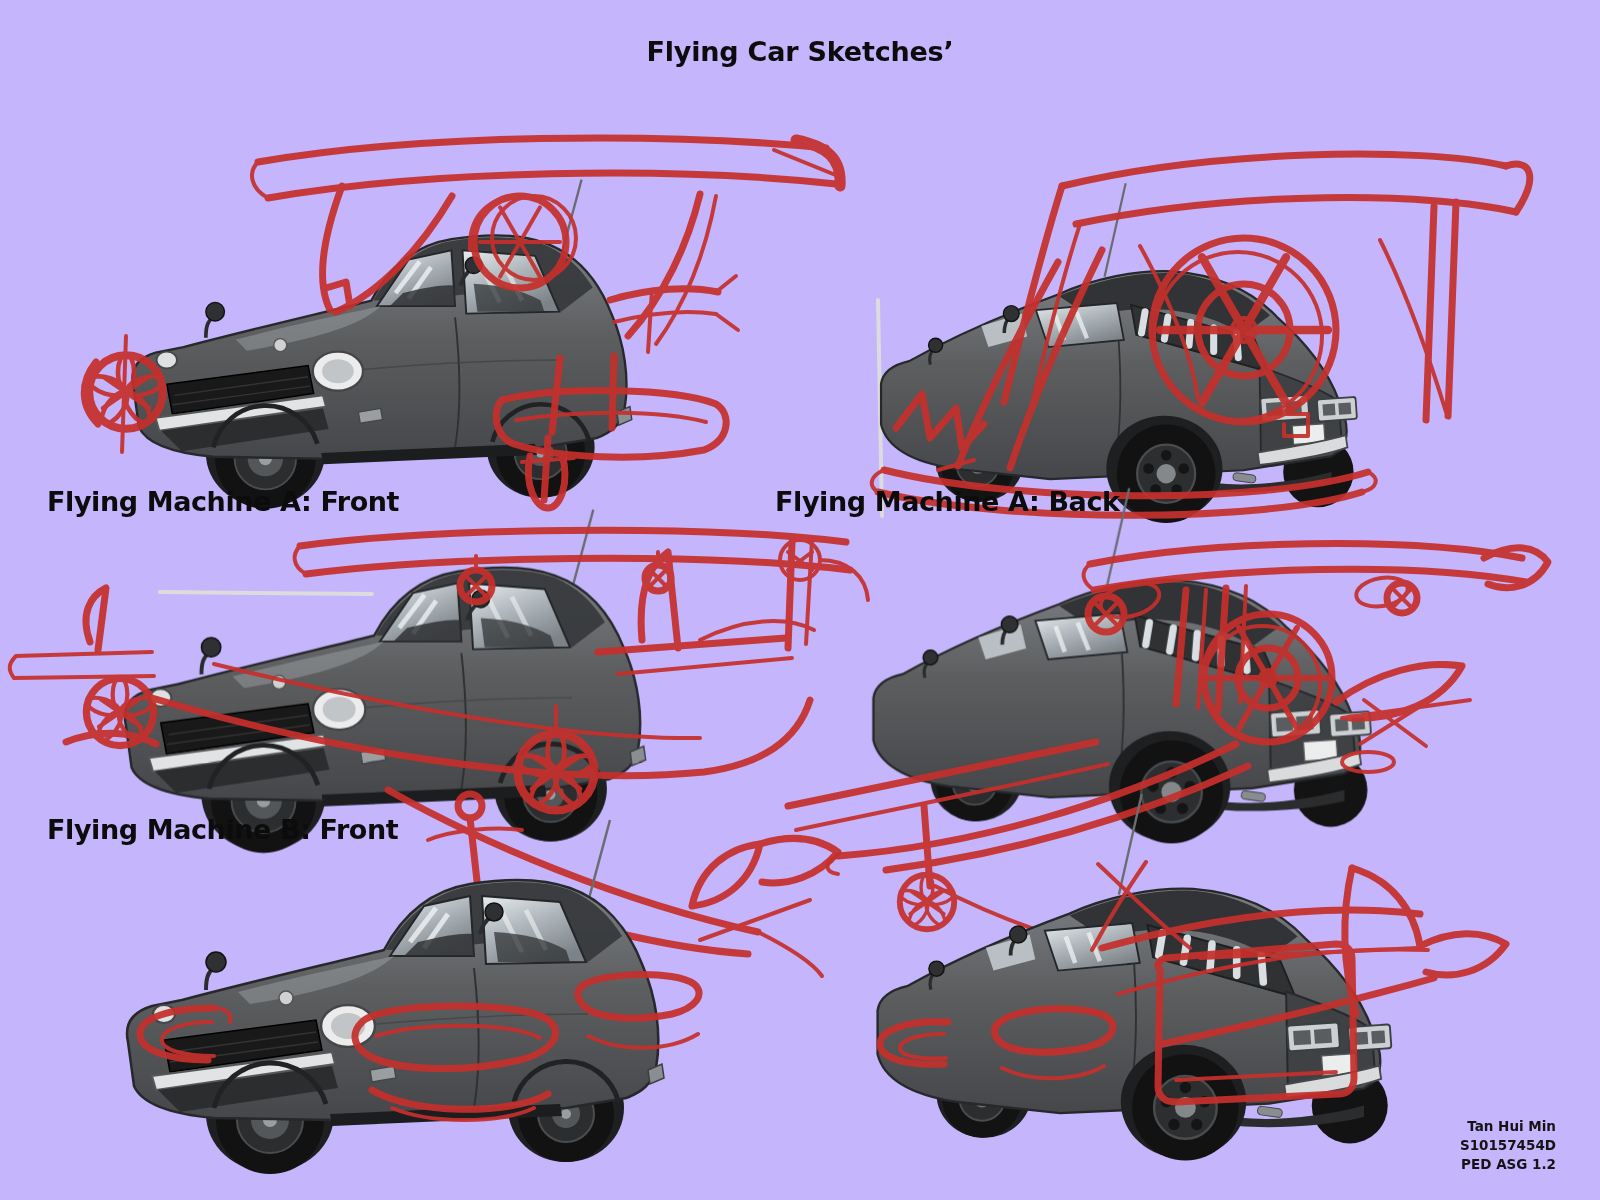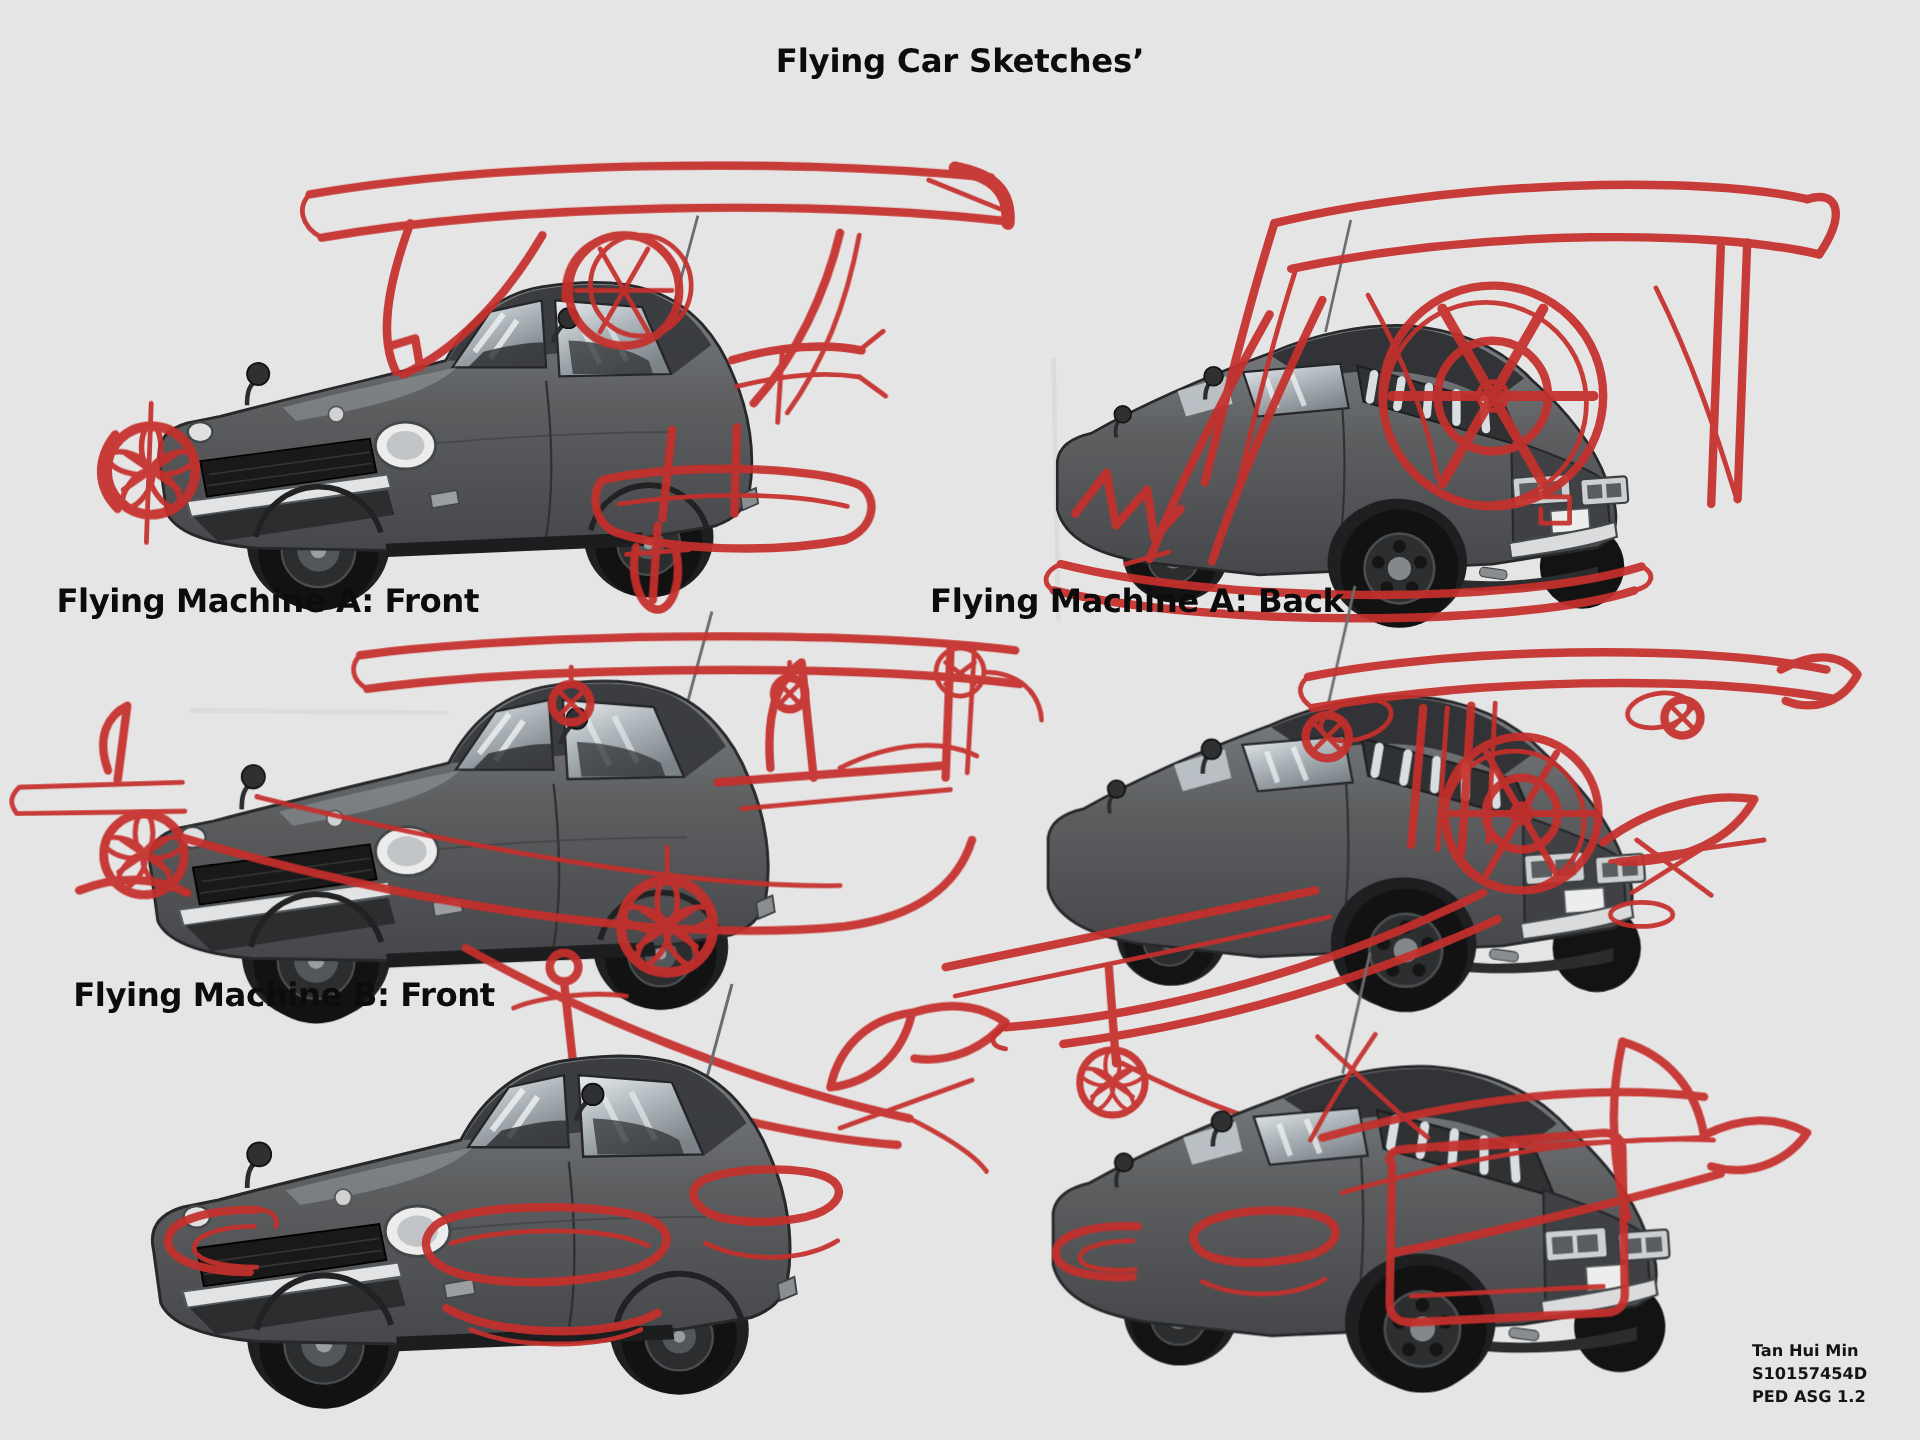--- a/index.html
+++ b/index.html
@@ -1,26 +1,26 @@
 <!DOCTYPE html>
 <html style="--red: #c5302c; --body: #5c5e60;"><head>
 <meta charset="utf-8">
 <style>
   :root{ --red:#c5302c; --body:#5c5e60; }
   html,body{margin:0;padding:0;background:#fff;}
-  #sheet{position:relative;width:1600px;height:1200px;background:#e5e5e5;overflow:hidden;
+  #sheet{position:relative;width:1600px;height:1200px;background:#c4b5fd;overflow:hidden;
          font-family:"DejaVu Sans","Liberation Sans",sans-serif;}
   #art{position:absolute;left:0;top:0;z-index:1;}
   .txt{position:absolute;z-index:5;color:#0c0c0c;white-space:nowrap;}
   .title{top:36px;left:0;width:100%;text-align:center;font-weight:700;font-size:27px;letter-spacing:-0.2px;}
   .panel-label{font-weight:700;font-size:27px;letter-spacing:-0.4px;}
   #lbl-af{left:47px;top:486px;}   #lbl-ab{left:775px;top:486px;}
-  #lbl-bf{left:61px;top:814px;}   #lbl-bb{left:772px;top:820px;}
+  #lbl-bf{left:47px;top:814px;}   #lbl-bb{left:772px;top:820px;}
   #lbl-cf{left:47px;top:1131px;}  #lbl-cb{left:775px;top:1131px;}
-  .credit{top:1117px;right:44px;text-align:left;font-weight:700;font-size:13.5px;line-height:1.4;color:#141414;}
+  .credit{top:1117px;right:44px;text-align:right;font-weight:700;font-size:13.5px;line-height:1.4;color:#141414;}
   
   .rk,.rkT,.rkW{fill:none;stroke:var(--red);stroke-linecap:round;stroke-linejoin:round;}
   .rk{stroke-width:7px;} .rkT{stroke-width:4px;} .rkW{stroke-width:11px;}
   g.sketch{opacity:.93;}
   .faint{fill:none;stroke:#dcdcdc;stroke-width:4px;stroke-linecap:round;}
 </style>
 </head>
 <body>
 
 <div id="sheet">

